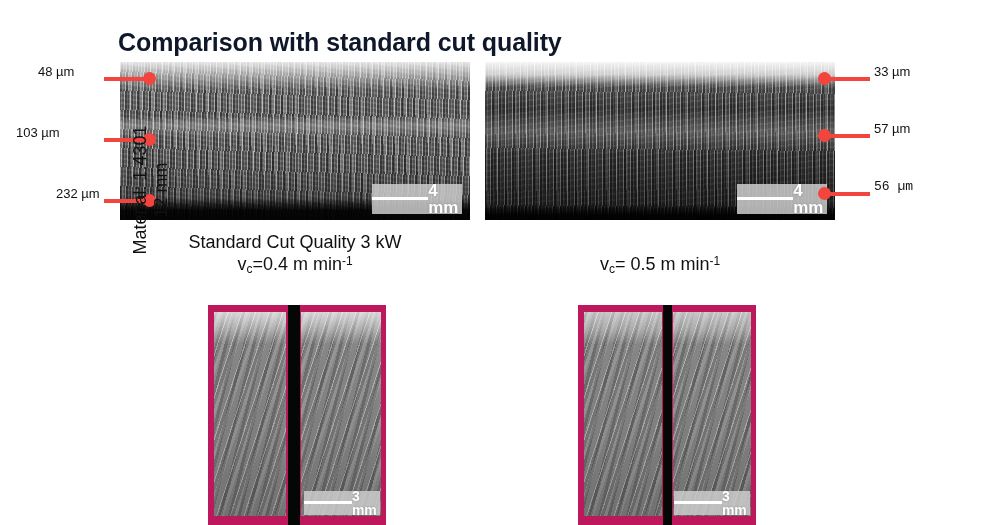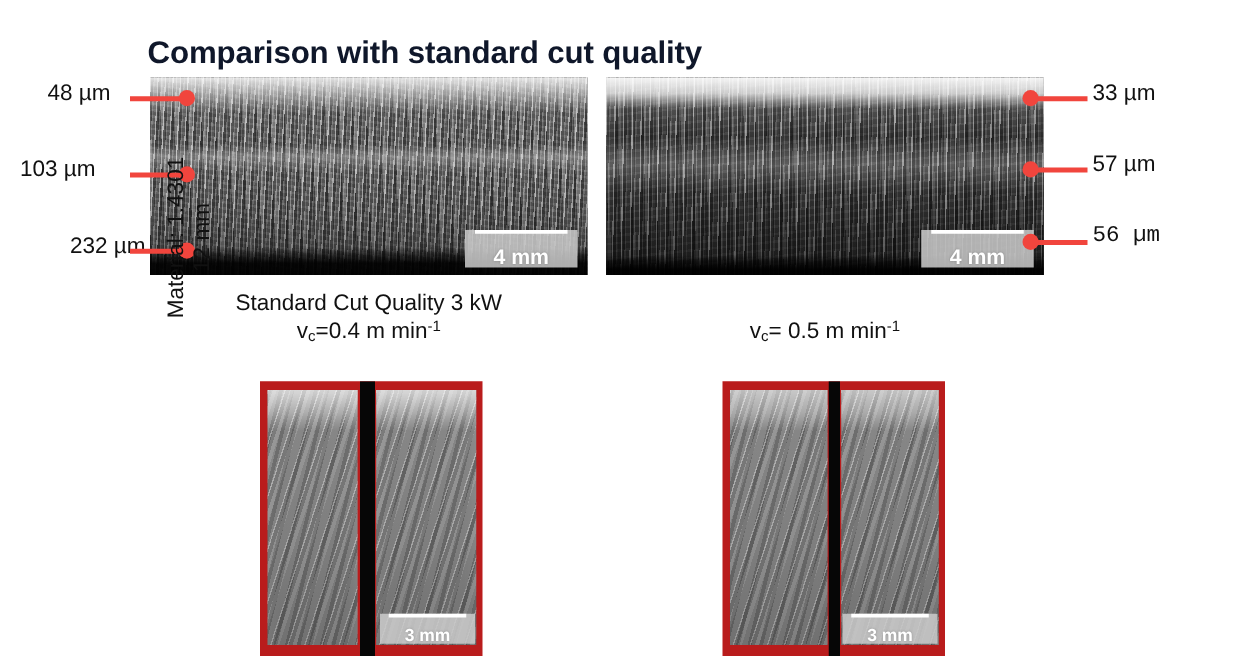--- a/index.html
+++ b/index.html
@@ -65,21 +65,21 @@
       repeating-linear-gradient(89deg,
          rgba(0,0,0,.34) 0px, rgba(0,0,0,.34) 2px,
          rgba(255,255,255,.18) 2px, rgba(255,255,255,.18) 4px,
          rgba(0,0,0,.08) 4px, rgba(0,0,0,.08) 10px),
       repeating-linear-gradient(-6deg,
          rgba(255,255,255,.08) 0px, rgba(255,255,255,.08) 2px,
          rgba(0,0,0,.12) 2px, rgba(0,0,0,.12) 6px);
   }
 
   
-  .cross-img{background:#b91c1c;}
+  .cross-img{background:#be185d;}
   .cross-face{
     position:absolute; top:7px; bottom:9px;
     background-color:#808080;
     background-image:
       linear-gradient(to bottom,
          rgba(255,255,255,.55) 0%, rgba(255,255,255,.30) 9%,
          rgba(255,255,255,0) 16%, rgba(0,0,0,.06) 60%, rgba(0,0,0,.16) 100%),
       repeating-linear-gradient(108deg,
          rgba(255,255,255,.30) 0px, rgba(255,255,255,.30) 1px,
          rgba(0,0,0,.14) 1px, rgba(0,0,0,.14) 4px,
@@ -89,32 +89,32 @@
          rgba(0,0,0,.10) 0px, rgba(0,0,0,.10) 3px,
          rgba(255,255,255,.10) 3px, rgba(255,255,255,.10) 9px);
   }
   .cross-face.shade-top{
     box-shadow:inset 0 16px 18px -8px rgba(255,255,255,.35);
   }
   .cross-gap{position:absolute;top:0;bottom:0;background:#060606;}
 
   
   .scalebar{position:absolute;background:rgba(205,205,205,.85);
-            display:flex;flex-direction:column;align-items:center;
-            justify-content:space-between;}
+            display:flex;flex-direction:row;align-items:center;
+            justify-content:flex-start;}
   .scalebar .rule{background:#ffffff;height:3px;width:82%;margin-bottom:2px;}
   .scalebar .sbtext{color:#ffffff;font-weight:bold;line-height:1;
             text-shadow:0 0 2px rgba(0,0,0,.25);}
 
   
   .callout{position:absolute;height:6px;}
   .callout .line{position:absolute;top:1px;height:4px;background:#f1453d;}
   .callout .dot{position:absolute;top:-4px;width:13px;height:13px;
                 border-radius:50%;background:#f1453d;}
-  .callout-label{position:absolute;font-size:18px;color:#111;white-space:nowrap;}
+  .callout-label{position:absolute;font-size:13px;color:#111;white-space:nowrap;}
 
   
   .caption{position:absolute;text-align:center;font-size:18px;
            line-height:1.22;color:#111;}
   .caption .sub{font-size:12px;vertical-align:-3px;}
   .caption .sup{font-size:12px;vertical-align:5px;}
 
   
   #material-label{
     position:absolute; left:130px; top:300px;

